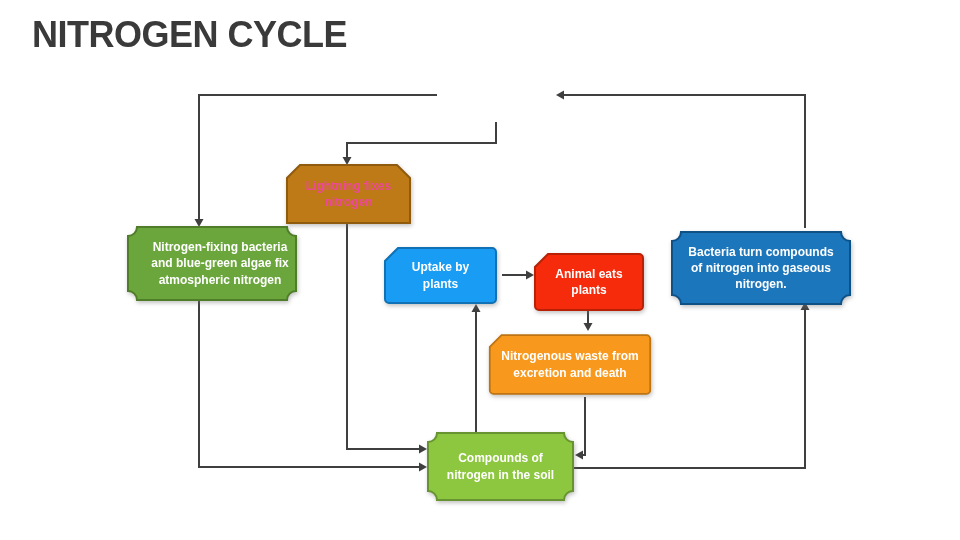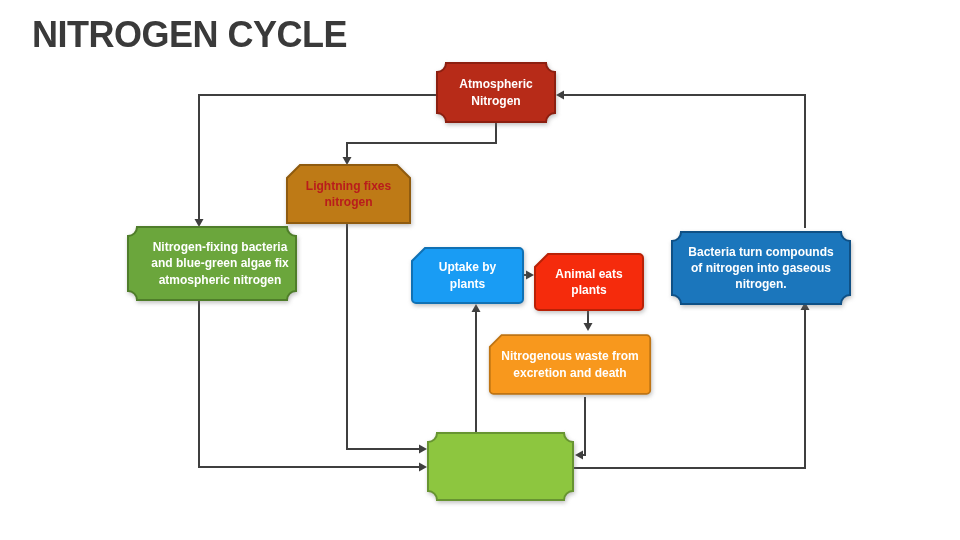--- a/index.html
+++ b/index.html
@@ -30,21 +30,21 @@
   .node .shape{
     position:absolute;left:-2px;top:-2px;
     width:calc(100% + 4px);height:calc(100% + 4px);
     filter:drop-shadow(1.5px 2.5px 2px rgba(120,120,120,0.45));
   }
   .node .lbl{position:relative;z-index:1;padding:4px 10px;}
   
   .n-atmospheric{left:437px;top:63px;width:118px;height:59px;}
   .n-lightning{left:287px;top:165px;width:123px;height:58px;}
   .n-fixing{left:120px;top:227px;width:168px;height:73px;padding-left:16px;}
-  .n-uptake{left:412px;top:248px;width:111px;height:55px;align-items:center;}
+  .n-uptake{left:385px;top:248px;width:111px;height:55px;align-items:center;}
   .n-animal{left:535px;top:247px;width:108px;height:70px;}
   .n-bacteria{left:672px;top:228px;width:178px;height:80px;}
   .n-waste{left:490px;top:332px;width:160px;height:65px;}
   .n-soil{left:428px;top:433px;width:145px;height:67px;}
 </style>
 </head>
 <body>
 
 <div class="stage">
 
@@ -86,28 +86,22 @@
     <g>
       <path d="M585,397 V455 H583"></path>
         <polygon points="583,450.5 583,459.5 575,455"></polygon>
     </g>
     <g>
       <path d="M573,468 H805 V310"></path>
         <polygon points="800.5,310 809.5,310 805,302"></polygon>
     </g>
   </svg>
 
-  <div class="node n-atmospheric" style="color: rgb(255, 255, 255);">
-      <svg class="shape" viewBox="-2 -2 122 63">
-        <path d="M9,0 L109,0 A9,9 0 0 0 118,9 L118,50 A9,9 0 0 0 109,59 L9,59 A9,9 0 0 0 0,50 L0,9 A9,9 0 0 0 9,0 Z" fill="#B72B18" stroke="#8C1F10" stroke-width="2"></path>
-      </svg>
-    <span class="lbl">Atmospheric Nitrogen</span>
-  </div>
 
-  <div class="node n-lightning" style="color: #b91c1c;">
+  <div class="node n-lightning" style="color: #ec4899;">
       <svg class="shape" viewBox="-2 -2 127 62">
         <path d="M13,0 L110,0 L123,13 L123,58 L0,58 L0,13 Z" fill="#BE7A16" stroke="#8F5B0F" stroke-width="2"></path>
       </svg>
     <span class="lbl">Lightning fixes nitrogen</span>
   </div>
 
   <div class="node n-fixing" style="color: rgb(255, 255, 255);">
       <svg class="shape" viewBox="-2 -2 172 77">
         <path d="M9,0 L159,0 A9,9 0 0 0 168,9 L168,64 A9,9 0 0 0 159,73 L9,73 A9,9 0 0 0 0,64 L0,9 A9,9 0 0 0 9,0 Z" fill="#6BA63C" stroke="#4F7D2A" stroke-width="2"></path>
       </svg>
@@ -139,15 +133,16 @@
       <svg class="shape" viewBox="-2 -2 182 69">
         <path d="M13,0 L174,0 A4,4 0 0 1 178,4 L178,61 A4,4 0 0 1 174,65 L4,65 A4,4 0 0 1 0,61 L0,13 Z" fill="#F8981D" stroke="#BF7413" stroke-width="2"></path>
       </svg>
     <span class="lbl">Nitrogenous waste from excretion and death</span>
   </div>
 
   <div class="node n-soil" style="color: rgb(255, 255, 255);">
       <svg class="shape" viewBox="-2 -2 149 71">
         <path d="M9,0 L136,0 A9,9 0 0 0 145,9 L145,58 A9,9 0 0 0 136,67 L9,67 A9,9 0 0 0 0,58 L0,9 A9,9 0 0 0 9,0 Z" fill="#8DC63F" stroke="#679431" stroke-width="2"></path>
       </svg>
+    <span class="lbl">Compounds of nitrogen in the soil</span>
   </div>
 
 </div>
 
 </body></html>

